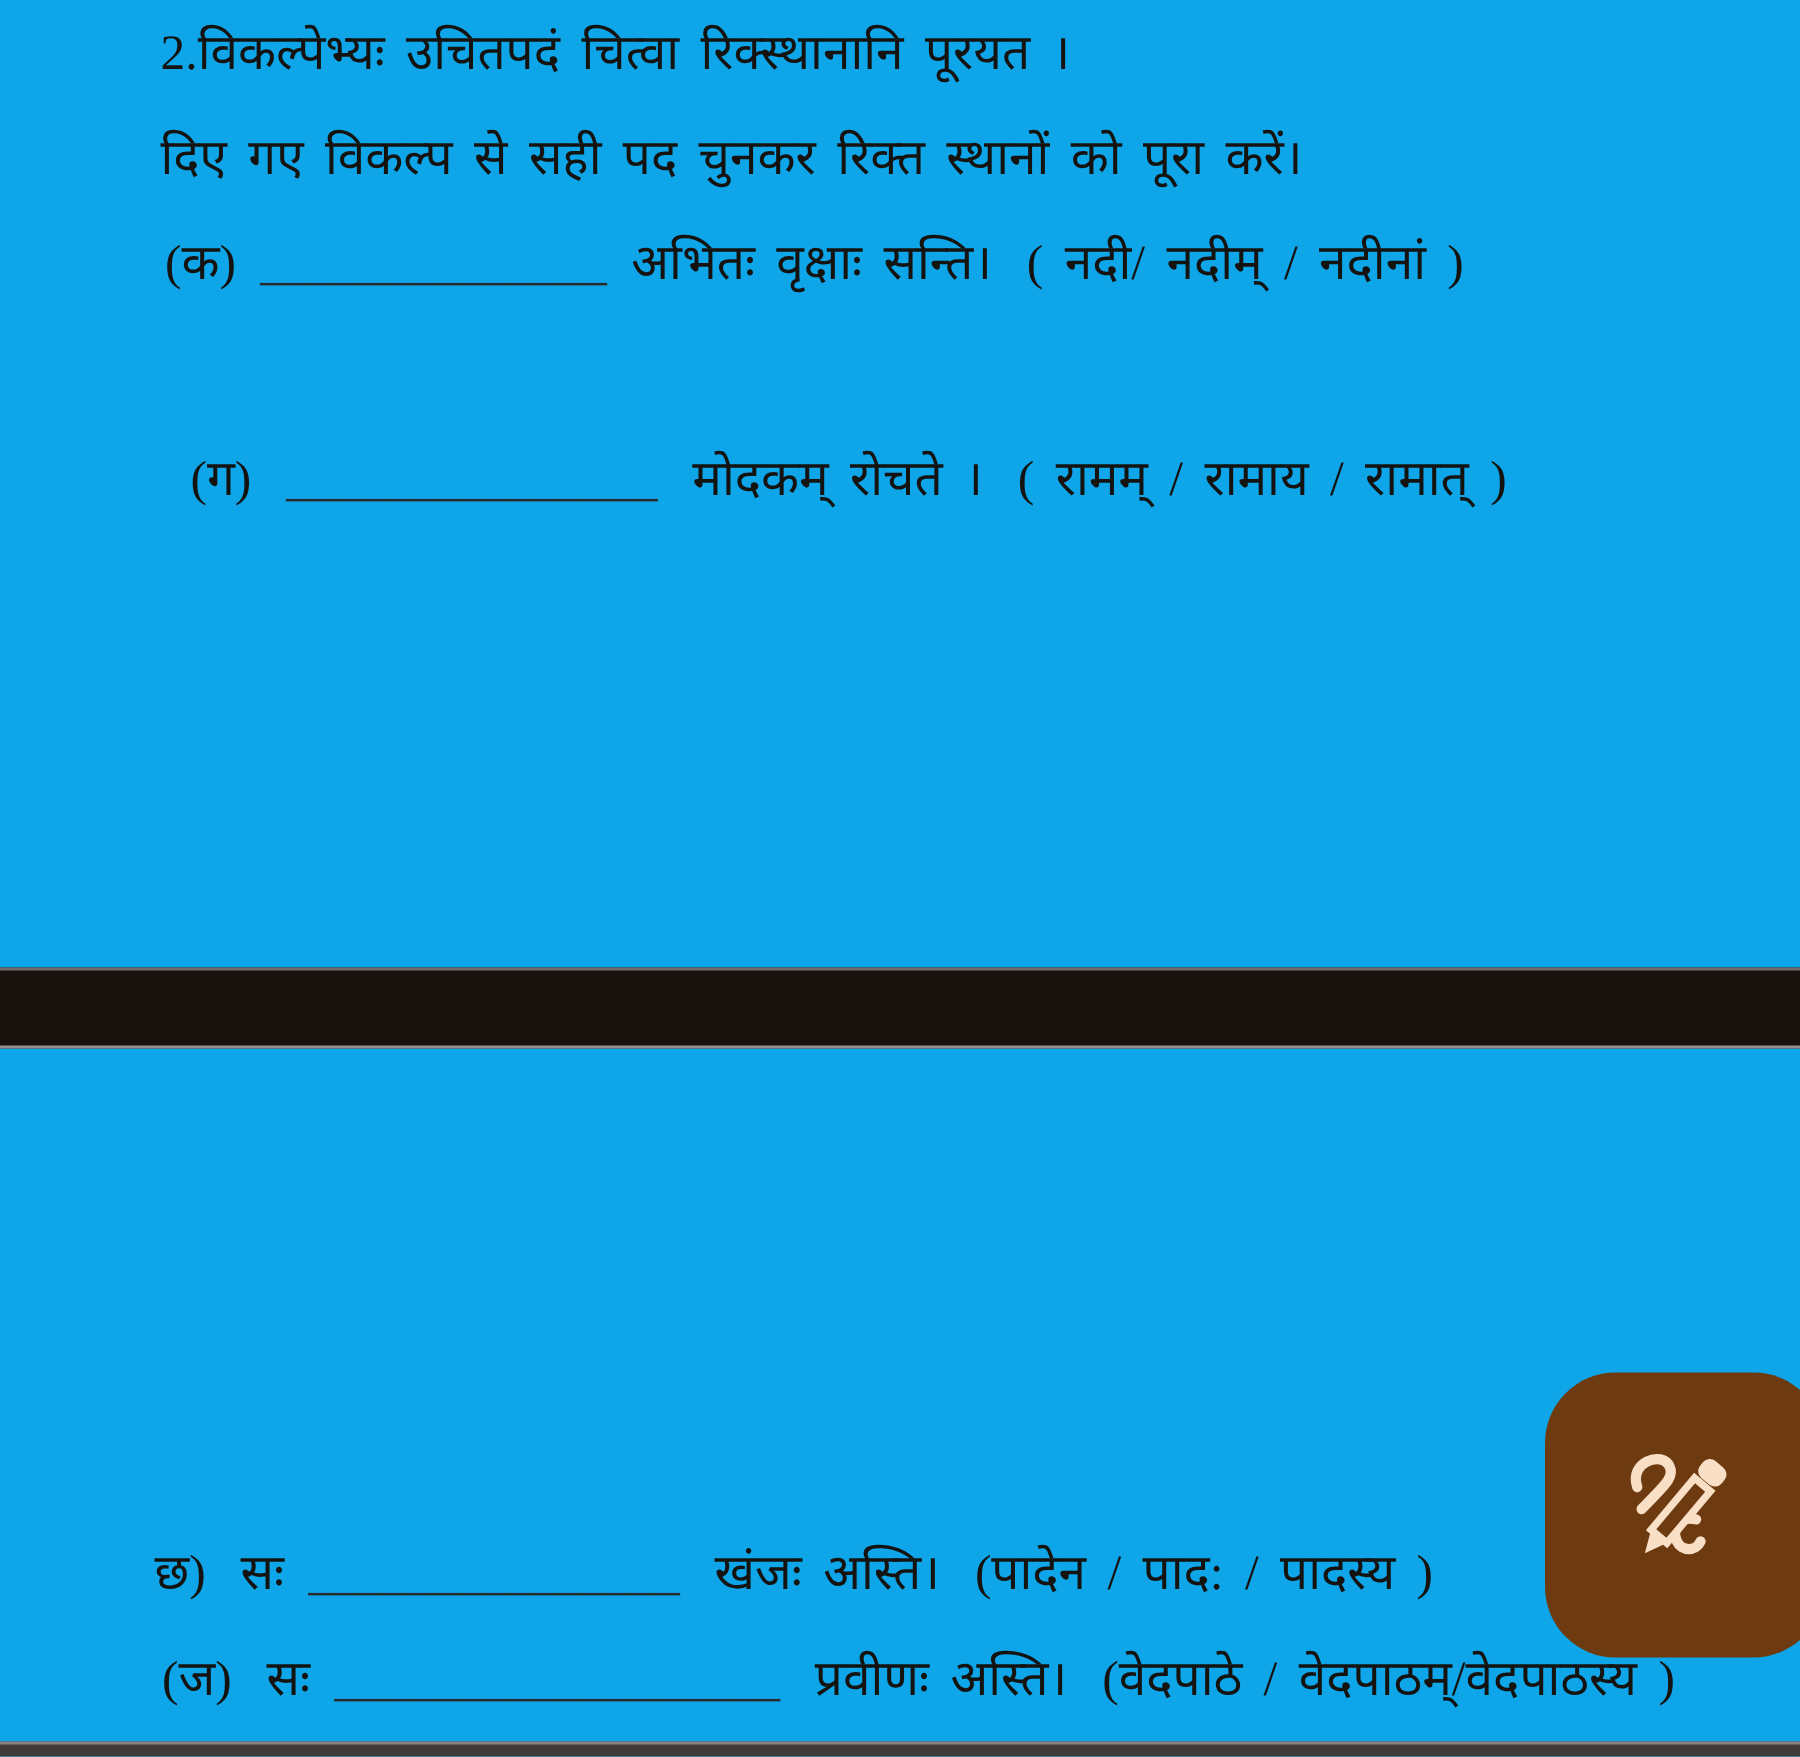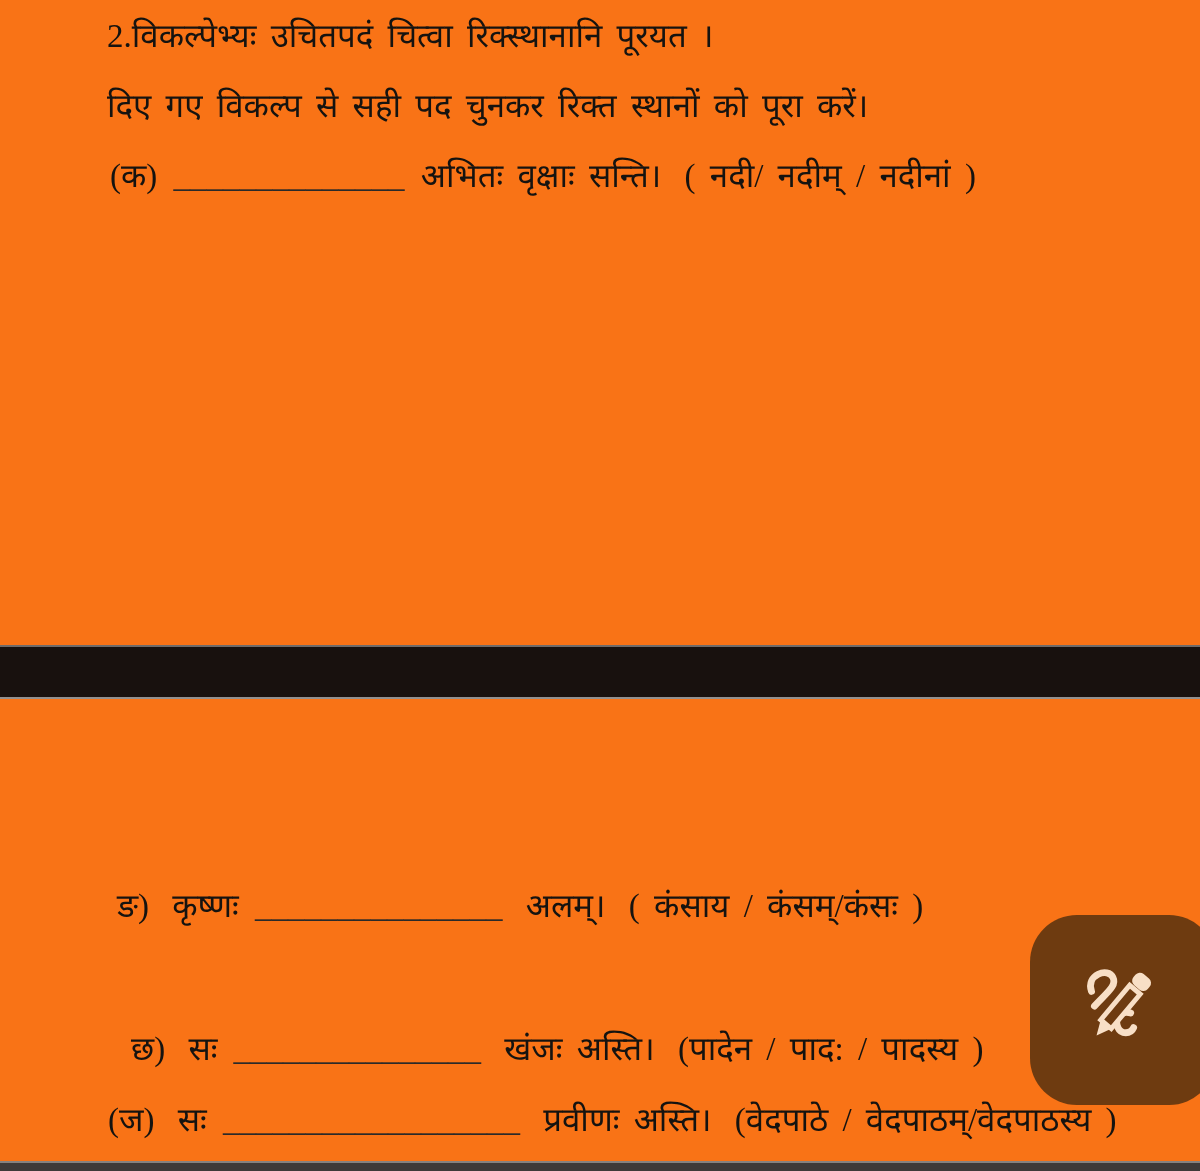--- a/index.html
+++ b/index.html
@@ -5,21 +5,21 @@
   html, body { margin: 0; padding: 0; }
   body {
     width: 1200px; height: 1171px;
     background: #ffffff;
     overflow: hidden;
     font-family: "Liberation Serif", "DejaVu Sans", sans-serif;
   }
   #page {
     position: relative;
     width: 1200px; height: 1171px;
-    background: #f97316;
+    background: #0ea5e9;
     overflow: hidden;
   }
   .textline {
     position: absolute;
     white-space: nowrap;
     font-size: 33px;
     font-weight: 500;
     color: #151310;
     word-spacing: 6px;
     line-height: 1.25;
@@ -30,21 +30,21 @@
 
   
   #heading-sanskrit { left: 107px; top: 16px; }
   #heading-hindi    { left: 107px; top: 86px; }
   #q-ka   { left: 110px; top: 156px; }
   #q-kha  { left: 110px; top: 230px; }
   #q-ga   { left: 127px; top: 300px; }
   #q-gha  { left: 127px; top: 364px; }
   #q-nga  { left: 117px; top: 886px; }
   #q-cha  { left: 108px; top: 959px; }
-  #q-chha { left: 103px; top: 1029px; margin-left: 28px; }
+  #q-chha { left: 103px; top: 1029px; }
   #q-ja   { left: 108px; top: 1100px; }
 
   .divider-mid {
     position: absolute;
     left: 0; top: 645px;
     width: 1200px; height: 50px;
     background: #18110e;
     border-top: 2px solid #6f6b69;
     border-bottom: 2px solid #93908e;
   }
@@ -83,31 +83,30 @@
   </div>
 
   <div class="textline" id="q-ka">
     <span class="tight">(क)</span>
     <span class="blank tight">______________</span>
     <span>अभितः वृक्षाः सन्ति।</span>
     <span>( नदी/ नदीम् / नदीनां )</span>
   </div>
 
 
+  <div class="textline" id="q-ga">
+    <span>(ग)</span>
+    <span class="blank">_______________</span>
+    <span>मोदकम् रोचते ।</span>
+    <span>( रामम् / रामाय / रामात् )</span>
+  </div>
 
 
   <div class="divider-mid"></div>
 
-  <div class="textline" id="q-nga">
-    <span>ङ)</span>
-    <span class="tight">कृष्णः</span>
-    <span class="blank">_______________</span>
-    <span>अलम्।</span>
-    <span>( कंसाय / कंसम्/कंसः )</span>
-  </div>
 
 
   <div class="textline" id="q-chha">
     <span>छ)</span>
     <span class="tight">सः</span>
     <span class="blank">_______________</span>
     <span>खंजः अस्ति।</span>
     <span>(पादेन / पाद: / पादस्य )</span>
   </div>
 

